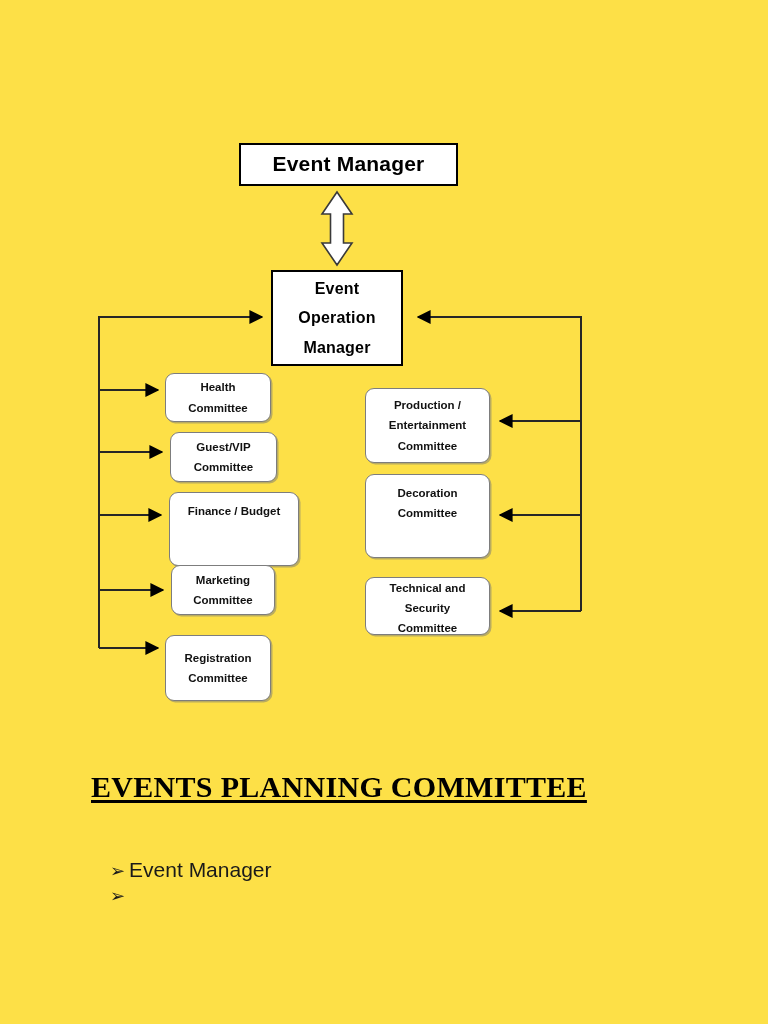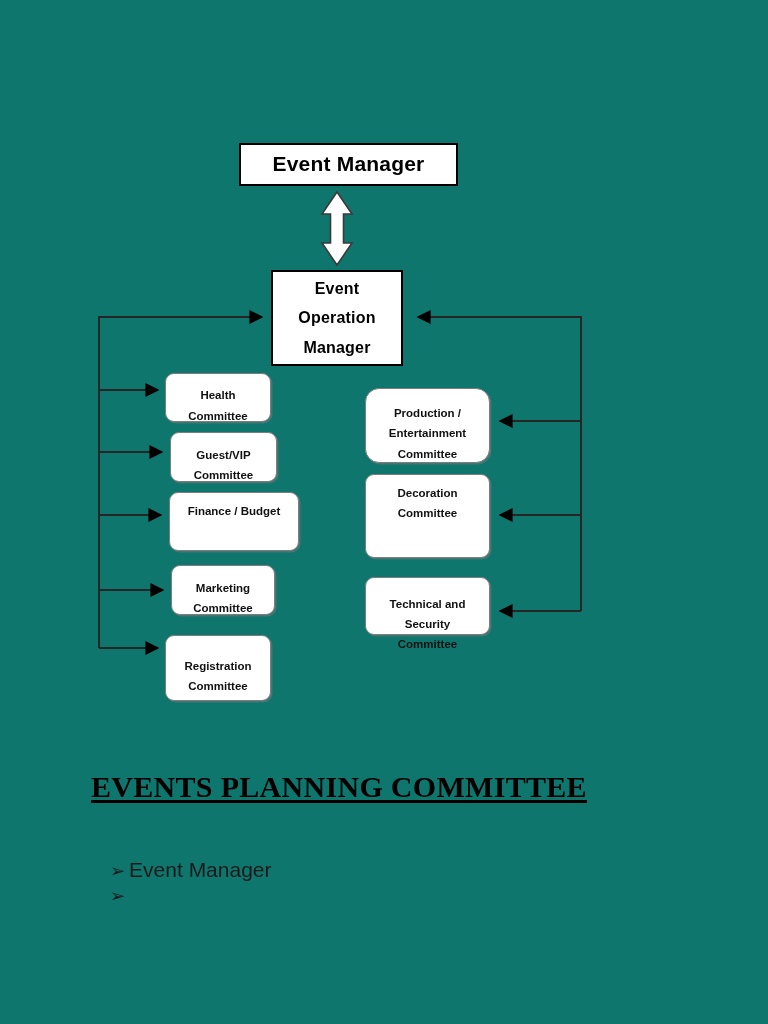--- a/index.html
+++ b/index.html
@@ -14,21 +14,21 @@
     overflow: hidden;
     font-family: "Liberation Sans", sans-serif;
     color: #000000;
   }
 
   #page {
     position: absolute;
     left: 0; top: 0;
     width: 768px;
     height: 1024px;
-    background: #0f766e;
+    background: #fde047;
   }
 
   
   #diagram {
     position: absolute;
     left: 0; top: 0;
     width: 768px;
     height: 730px;
   }
   #wires {
@@ -78,30 +78,30 @@
     display: flex;
     flex-direction: column;
     align-items: center;
     text-align: center;
     font-size: 11.5px;
     font-weight: bold;
     color: #111111;
     padding-top: 8px;
     z-index: 3;
   }
-  .soft-box.center { justify-content: center; padding-top: 16px; }
+  .soft-box.center { justify-content: center; padding-top: 0; }
   .soft-box .line { line-height: 1.75; white-space: nowrap; }
 
   #box-health        { left: 165px; top: 373px; width: 106px; height: 49px; }
   #box-guest-vip     { left: 170px; top: 432px; width: 107px; height: 50px; }
-  #box-finance       { left: 169px; top: 492px; width: 130px; height: 59px; gap: 40px; }
+  #box-finance       { left: 169px; top: 492px; width: 130px; height: 74px; gap: 40px; }
   #box-marketing     { left: 171px; top: 565px; width: 104px; height: 50px; }
   #box-registration  { left: 165px; top: 635px; width: 106px; height: 66px; }
 
-  #box-production    { left: 365px; top: 388px; width: 125px; height: 75px; border-radius: 14px; }
+  #box-production    { left: 365px; top: 388px; width: 125px; height: 75px; }
   #box-decoration    { left: 365px; top: 474px; width: 125px; height: 84px; }
   #box-technical     { left: 365px; top: 577px; width: 125px; height: 58px; justify-content: space-between; }
 
   
   #heading-events-planning {
     position: absolute;
     left: 91px;
     top: 770px;
     font-family: "Liberation Serif", serif;
     font-size: 30px;

